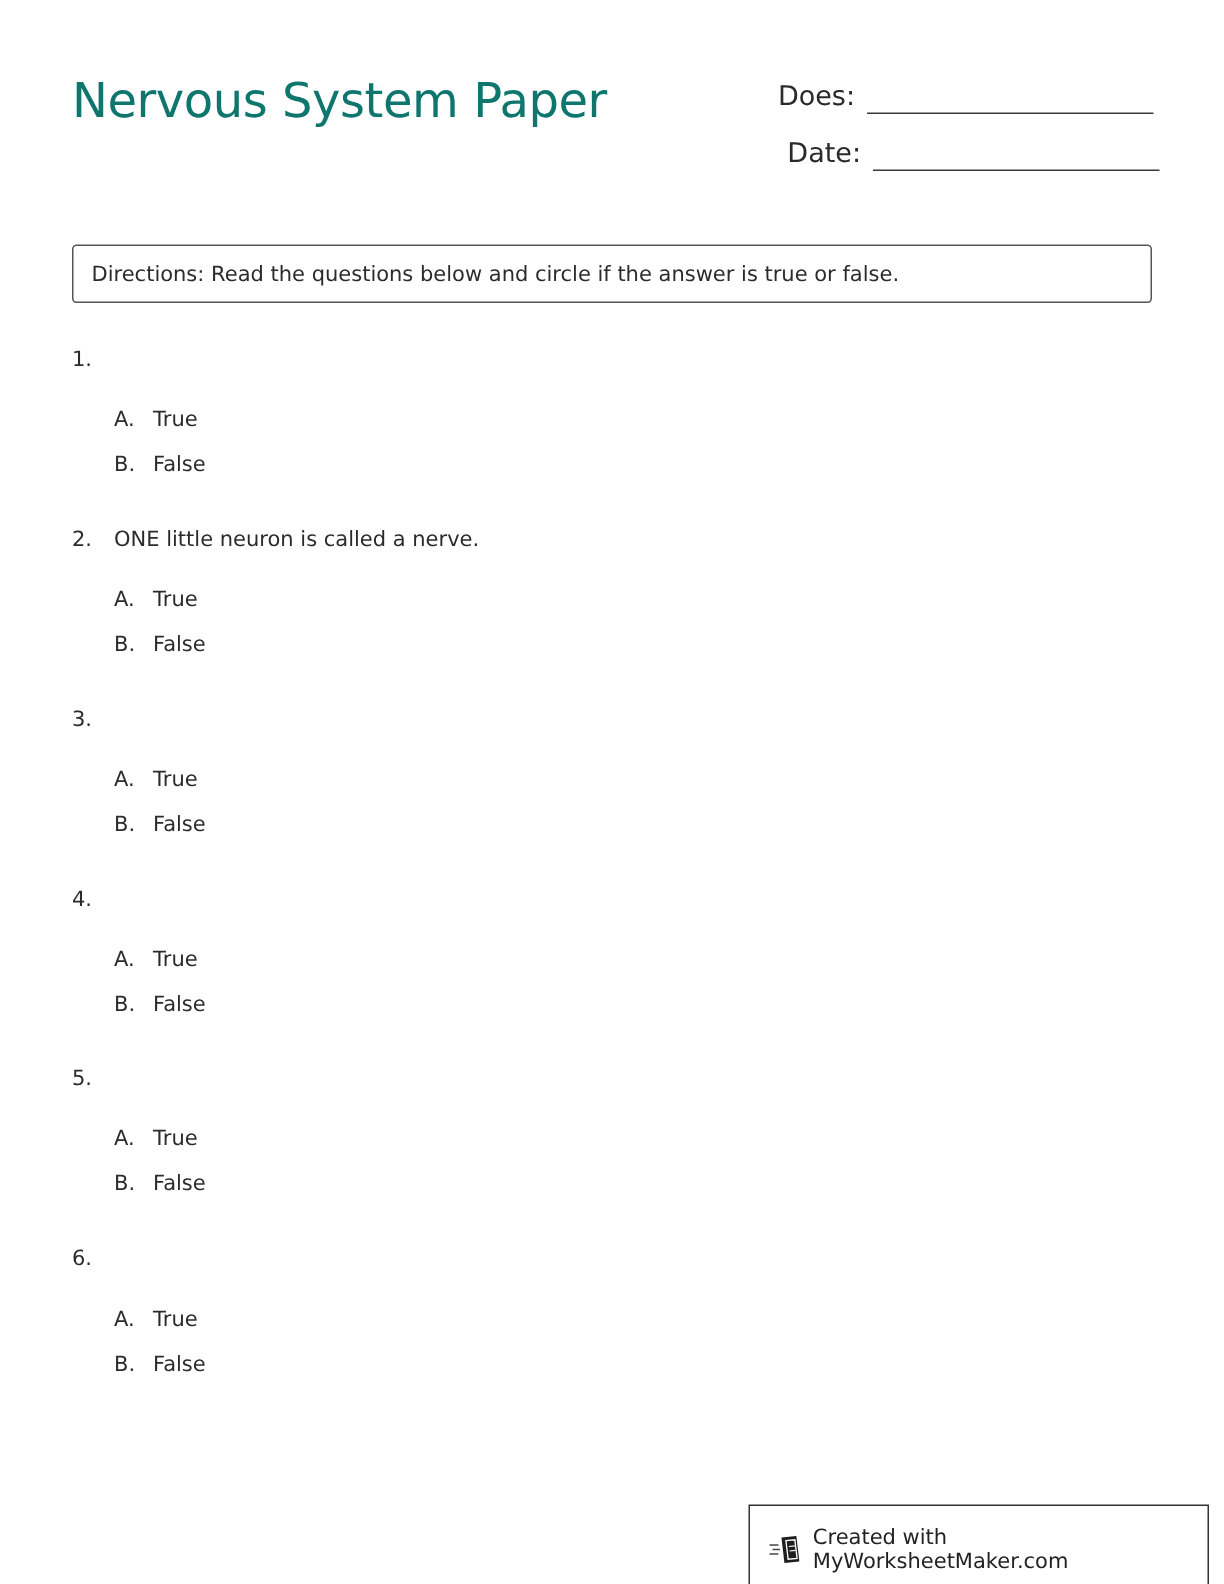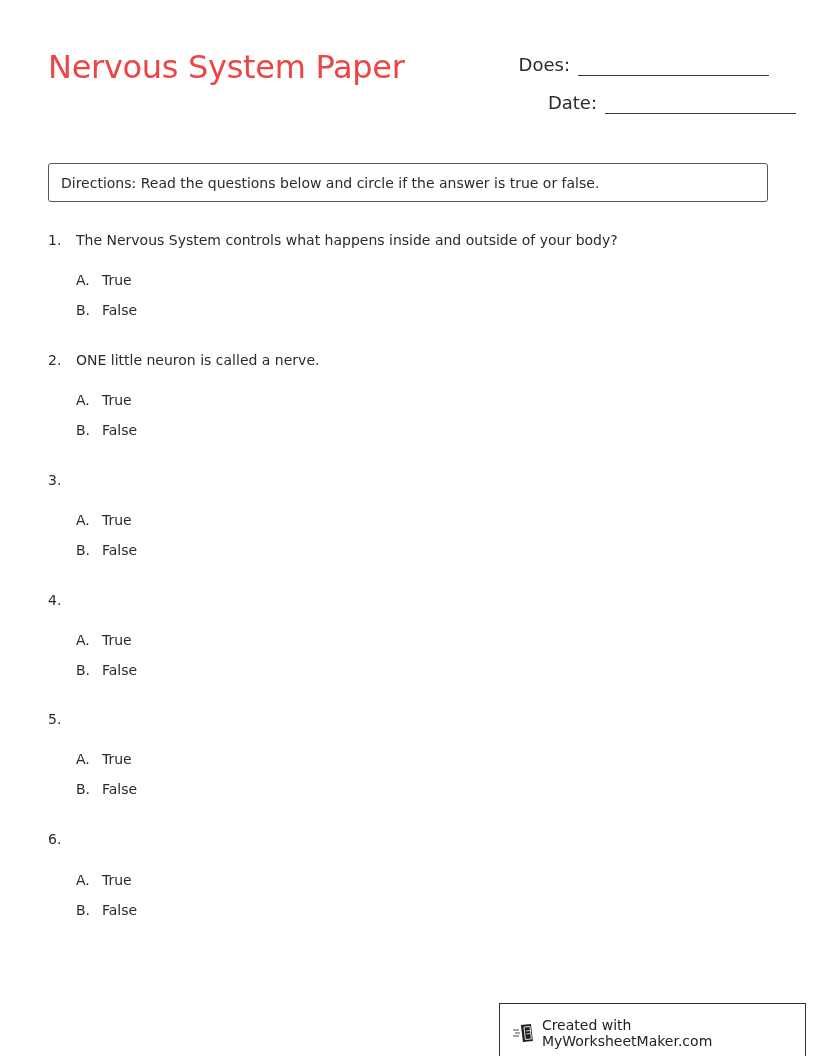--- a/index.html
+++ b/index.html
@@ -10,33 +10,33 @@
       color: #2b2b2b;
       overflow: hidden;
     }
     .title {
       position: absolute;
       left: 48px;
       top: 48px;
       font-size: 32px;
       font-weight: normal;
       letter-spacing: -0.3px;
-      color: #ef4444;
+      color: #0f766e;
     }
     .field {
       position: absolute;
       display: flex;
       align-items: flex-end;
       font-size: 18px;
       color: #2b2b2b;
     }
     .field .label { text-align: right; width: 90px; margin-right: 8px; line-height: 22px; }
     .field .line { width: 191px; border-bottom: 1.5px solid #3a3a3a; height: 22px; }
     .field.name { left: 480px; top: 54px; }
-    .field.date { left: 507px; top: 92px; }
+    .field.date { left: 484px; top: 92px; }
 
     .directions {
       position: absolute;
       left: 48px;
       top: 163px;
       width: 720px;
       height: 39px;
       border: 1.3px solid #555;
       border-radius: 3px;
       font-size: 14px;
@@ -96,21 +96,20 @@
   <span class="line"></span>
 </div>
 
 <div class="directions">
   <span>Directions: Read the questions below and circle if the answer is true or false.</span>
 </div>
 
 <div class="question" style="top:231px;">
   <div class="q-row">
       <span class="q-num">1.</span>
-      <span>The Nervous System controls what happens inside and outside of your body?</span>
     </div>
   <div class="opts">
     <div class="opt">
         <span class="opt-letter">A.</span>
         <span>True</span>
       </div>
     <div class="opt">
         <span class="opt-letter">B.</span>
         <span>False</span>
       </div>

